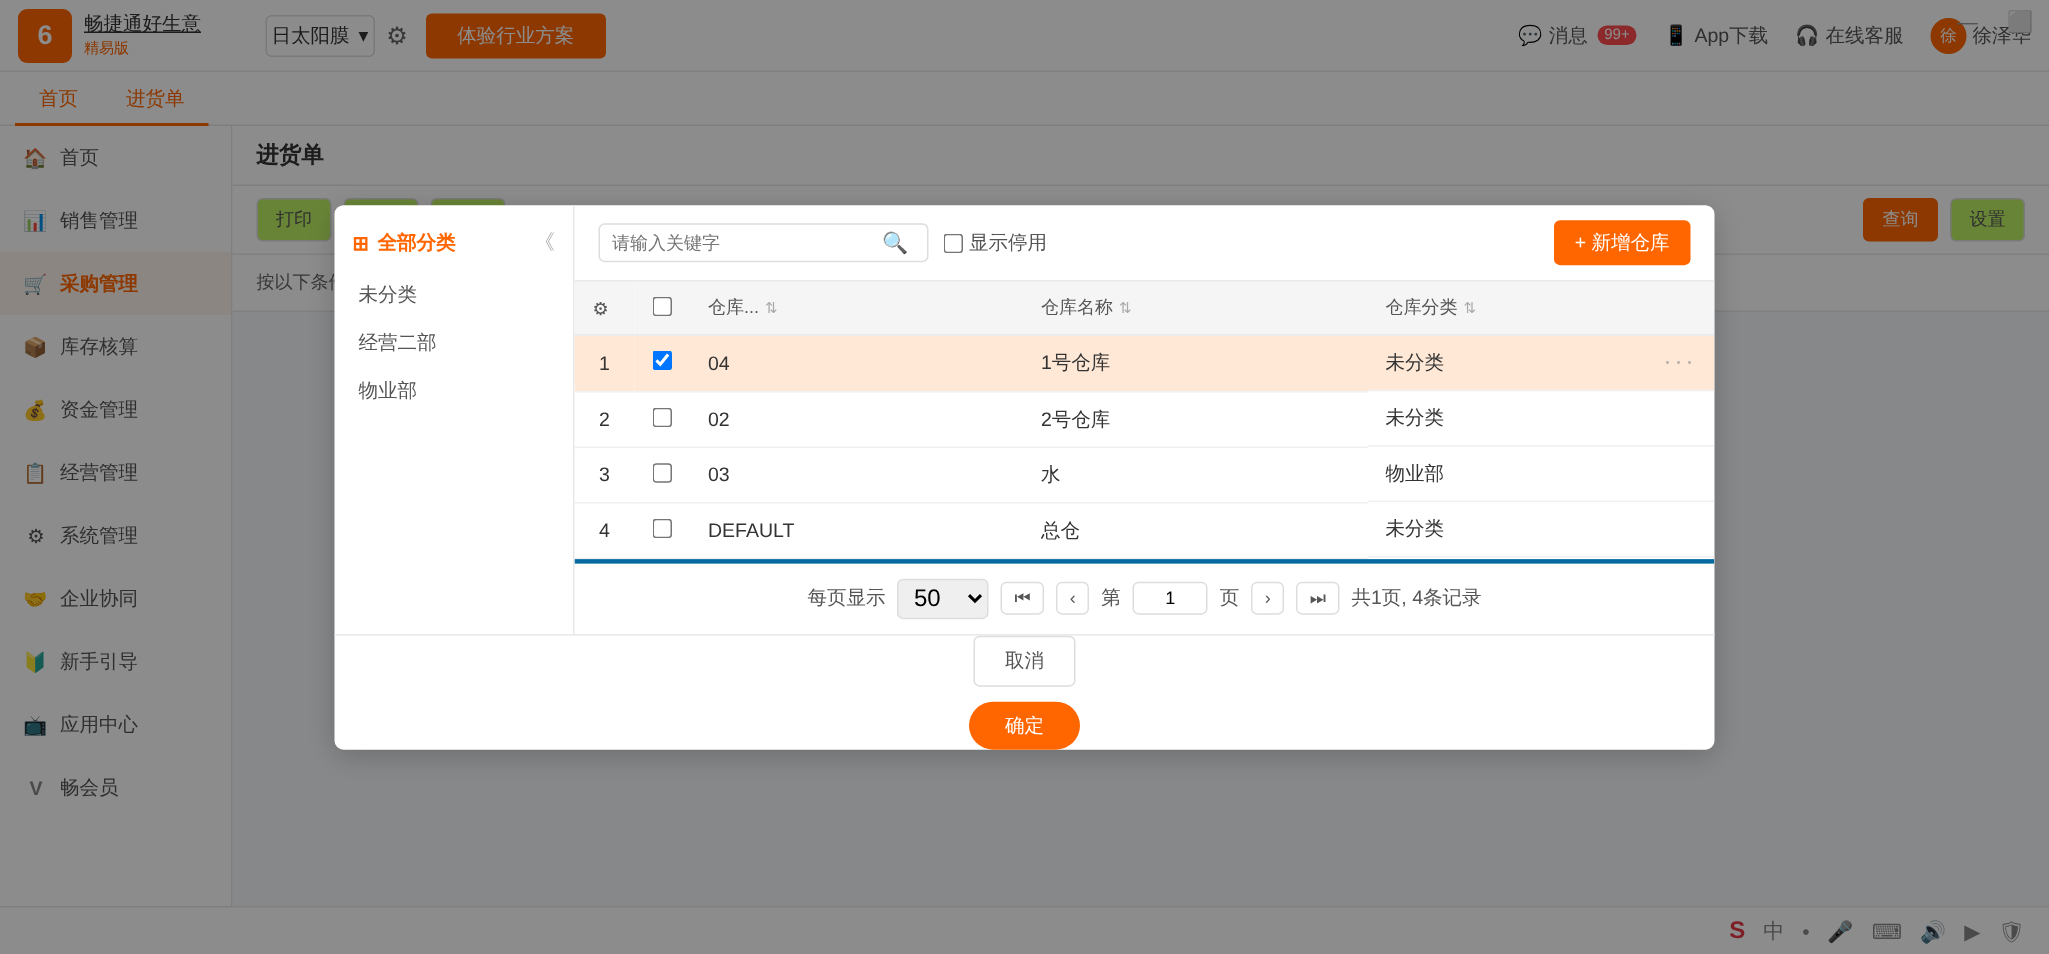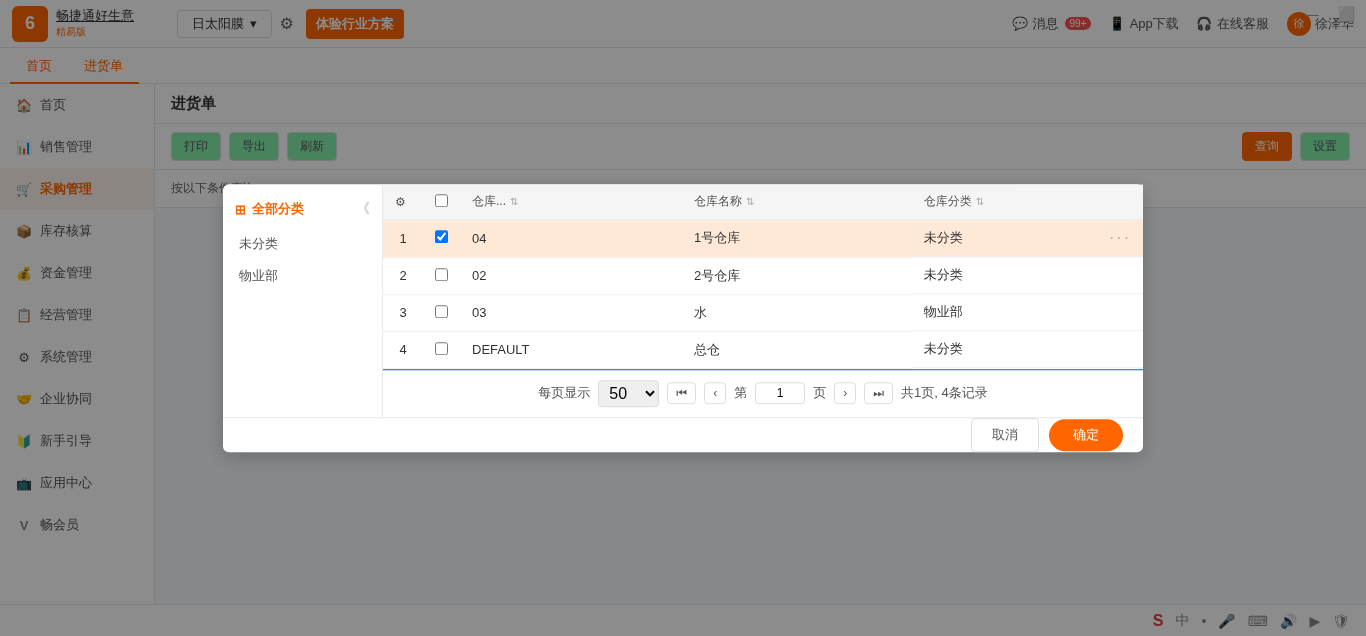--- a/index.html
+++ b/index.html
@@ -27,27 +27,27 @@
       border-radius: 6px;
       display: flex; align-items: center; justify-content: center;
       color: #fff; font-size: 18px; font-weight: bold;
       margin-right: 8px;
     }
     .logo-text { font-size: 13px; color: #333; line-height: 1.3; text-decoration: underline; }
     .logo-sub { font-size: 10px; color: #ff6600; font-family: Liberation Mono, monospace; }
     .store-selector {
       display: flex; align-items: center;
       border: 1px solid #ddd; border-radius: 4px;
-      padding: 4px 14px; cursor: pointer; color: #333;
+      padding: 4px 3px; cursor: pointer; color: #333;
       margin-left: 10px; font-size: 13px; gap: 6px;
     }
     .trial-btn {
       background: #ff6600; color: #fff; border: none;
-      padding: 6px 10px; border-radius: 4px; cursor: pointer;
-      font-size: 13px; margin-left: 12px; font-weight: bold;
+      padding: 6px 21px; border-radius: 4px; cursor: pointer;
+      font-size: 13px; margin-left: 12px;
     }
     .header-right {
       margin-left: auto; display: flex; align-items: center; gap: 18px;
     }
     .header-icon-item { display: flex; align-items: center; gap: 4px; color: #555; cursor: pointer; font-size: 13px; }
     .badge {
       background: #ff4d4f; color: #fff; font-size: 10px;
       border-radius: 8px; padding: 1px 5px; margin-left: 2px;
     }
     .gear-btn { color: #666; cursor: pointer; font-size: 16px; margin-left: 8px; }
@@ -92,21 +92,21 @@
       background: #fff; padding: 10px 16px;
       font-size: 15px; font-weight: bold; color: #333;
       border-bottom: 1px solid #e8e8e8;
     }
     .toolbar {
       display: flex; align-items: center; gap: 8px;
       padding: 8px 16px; background: #fff; border-bottom: 1px solid #e8e8e8;
     }
     .toolbar-btn {
       padding: 5px 12px; border: 1px solid #ddd; border-radius: 4px;
-      background: #86efac; cursor: pointer; color: #555; font-size: 12px;
+      background: #bef264; cursor: pointer; color: #555; font-size: 12px;
       display: flex; align-items: center; gap: 4px;
     }
     .toolbar-btn.primary { background: #ff6600; color: #fff; border-color: #ff6600; }
     .filter-bar {
       padding: 10px 16px; background: #fff; border-bottom: 1px solid #e8e8e8;
       display: flex; align-items: center; gap: 8px; flex-wrap: wrap;
     }
     .filter-label { color: #666; font-size: 12px; }
 
     
@@ -191,36 +191,36 @@
     td {
       padding: 9px 12px; color: #333; font-size: 13px;
       border-bottom: 1px solid #f0f0f0; white-space: nowrap;
     }
     tr.highlighted td { background: #ffe8d6; }
     .th-sort { display: flex; align-items: center; gap: 4px; }
     .sort-icon { color: #aaa; font-size: 10px; }
 
     
     .modal-footer-top {
-      padding: 10px 16px; border-top: 1px solid #0369a1;
+      padding: 10px 16px; border-top: 3px solid #0369a1;
       display: flex; align-items: center; justify-content: center; gap: 8px;
       font-size: 13px; color: #555;
     }
     .page-select { border: 1px solid #ddd; border-radius: 4px; padding: 3px 6px; font-size: 16px; }
     .page-input { width: 50px; border: 1px solid #ddd; border-radius: 4px; padding: 3px 6px; text-align: center; font-size: 12px; }
     .page-btn {
       border: 1px solid #ddd; border-radius: 4px; background: #fff;
       padding: 3px 8px; cursor: pointer; color: #555; font-size: 12px;
     }
     .page-btn:disabled { color: #ccc; cursor: not-allowed; }
 
     
     .modal-action-footer {
       display: flex; align-items: center; justify-content: flex-end;
-      padding: 0 20px; border-top: 1px solid #e8e8e8; gap: 10px;
+      padding: 0 20px; border-top: 1px solid #e8e8e8; gap: 10px; flex-direction: column;
     }
     .cancel-btn {
       border: 1px solid #ddd; background: #fff; color: #555;
       padding: 7px 20px; border-radius: 4px; cursor: pointer; font-size: 13px;
     }
     .confirm-btn {
       background: #ff6600; color: #fff; border: none;
       padding: 7px 24px; border-radius: 16px; cursor: pointer; font-size: 13px;
     }
 
@@ -368,26 +368,40 @@
         <div class="left-panel-title">
           <span style="color:#ff6600;">⊞</span>
           <span>全部分类</span>
         </div>
         <span class="collapse-btn">《</span>
       </div>
       <div class="left-panel-item">
         <span>未分类</span>
       </div>
       <div class="left-panel-item">
+        <span>经营二部</span>
+      </div>
+      <div class="left-panel-item">
         <span>物业部</span>
       </div>
     </div>
 
     <div class="modal-right-panel">
 
+      <div class="modal-search-bar">
+        <div class="search-input-wrap">
+          <input type="text" placeholder="请输入关键字" style="">
+          <span class="search-icon">🔍</span>
+        </div>
+        <label class="show-disabled">
+          <input type="checkbox" class="checkbox-el" style="">
+          <span>显示停用</span>
+        </label>
+        <button class="add-btn">+ 新增仓库</button>
+      </div>
 
       <div class="modal-table-wrap">
         <table>
           <thead>
             <tr>
               <th style="width:40px;">
                 <span>⚙</span>
               </th>
               <th style="width:36px;">
                 <input type="checkbox" style="">

